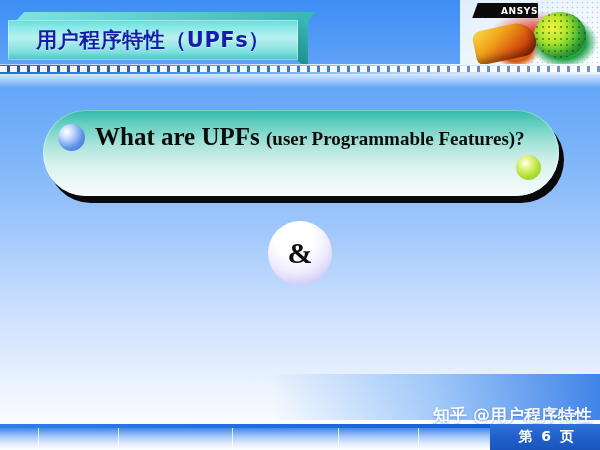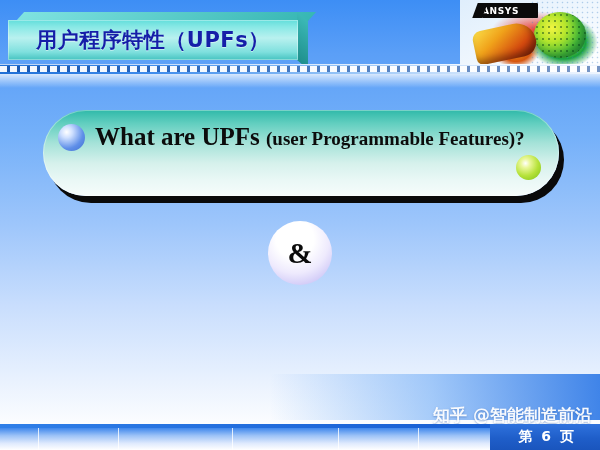--- a/index.html
+++ b/index.html
@@ -84,21 +84,21 @@
     transform:rotate(-12deg);
     box-shadow:inset -3px -5px 7px rgba(0,0,0,.35);
   }
   .logo .spray{
     position:absolute;right:0;top:0;width:70px;height:68px;
     background-image:radial-gradient(circle, rgba(60,130,200,.5) 0.6px, rgba(0,0,0,0) 1.1px);
     background-size:5px 5px;opacity:.7;
   }
   .logo .tag{
     position:absolute;left:22px;top:3px;width:56px;height:15px;background:#0a0a0a;
-    display:flex;align-items:center;justify-content:flex-start;
+    display:flex;align-items:center;justify-content:flex-end;
     border-radius:1px;
   }
   .logo .tag b{
     font-family:"DejaVu Sans",sans-serif;font-size:9px;color:#ffffff;
     letter-spacing:.6px;font-weight:bold;
   }
   .logo .tag i{
     position:absolute;left:-7px;top:0;width:10px;height:15px;background:#0a0a0a;
     transform:skewX(-20deg);
   }
@@ -206,21 +206,21 @@
     </div>
     <div class="bullet-green"></div>
   </div>
 
   <div class="amp">
     <span>&amp;</span>
   </div>
 
 
   <div class="bottom-blue-fade"></div>
-  <div class="watermark">知乎 @智能制造前沿</div>
+  <div class="watermark">知乎 @用户程序特性</div>
   <div class="bottom-rule"></div>
   <div class="bottom-strip">
     <div class="seg" style="left:38px"></div>
     <div class="seg" style="left:118px"></div>
     <div class="seg" style="left:232px"></div>
     <div class="seg" style="left:338px"></div>
     <div class="seg" style="left:418px"></div>
   </div>
   <div class="pagebox">
     <span>第 6 页</span>

